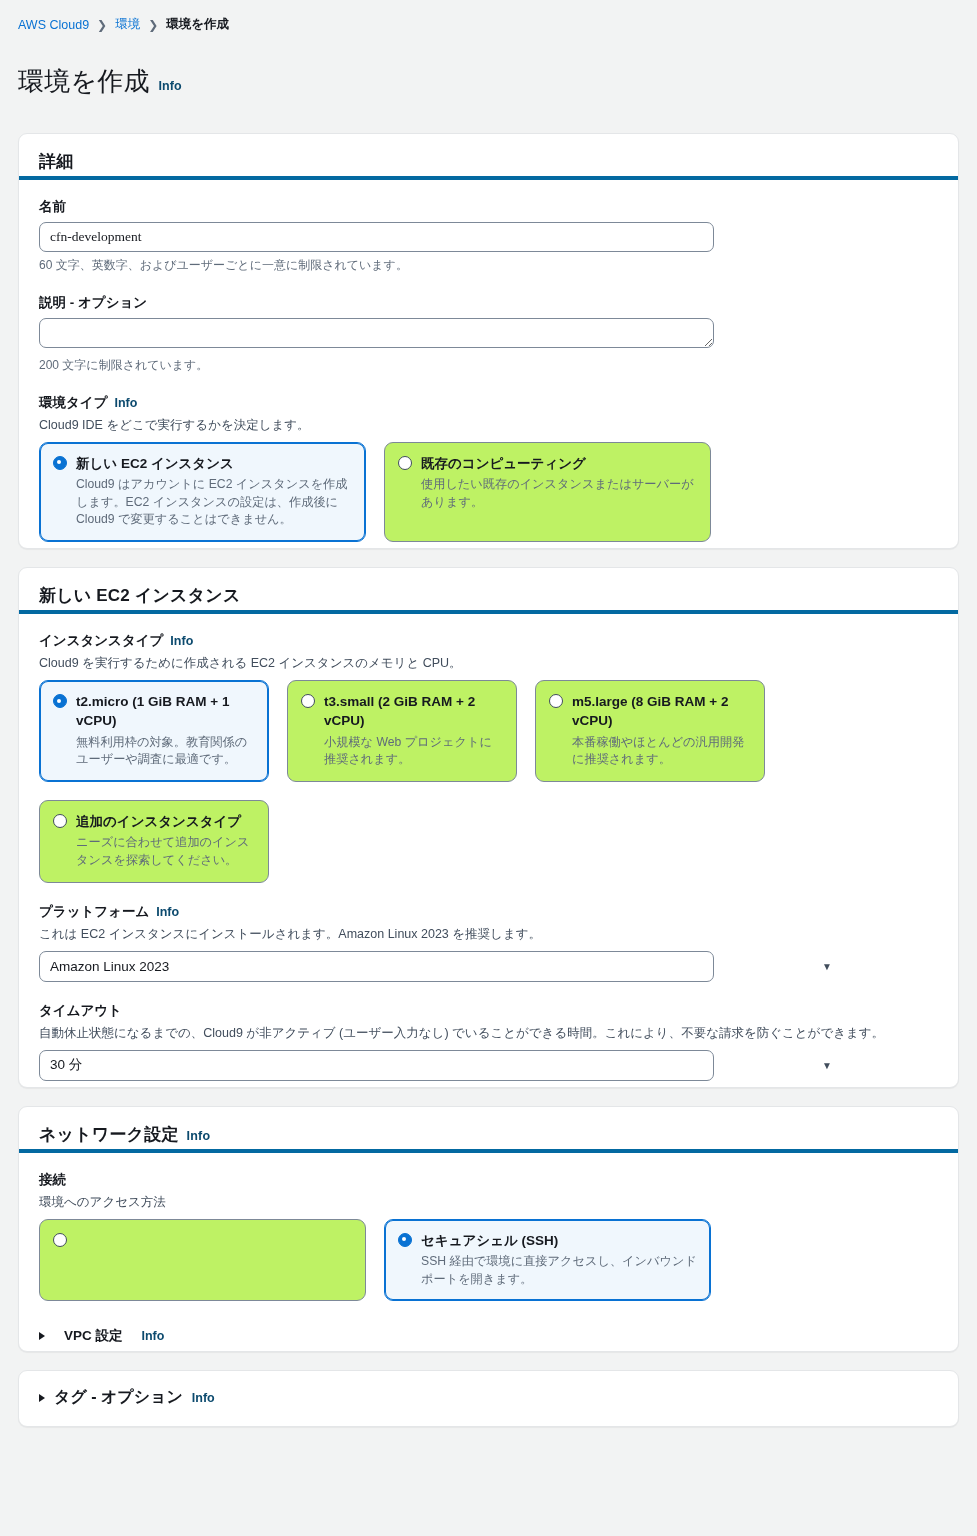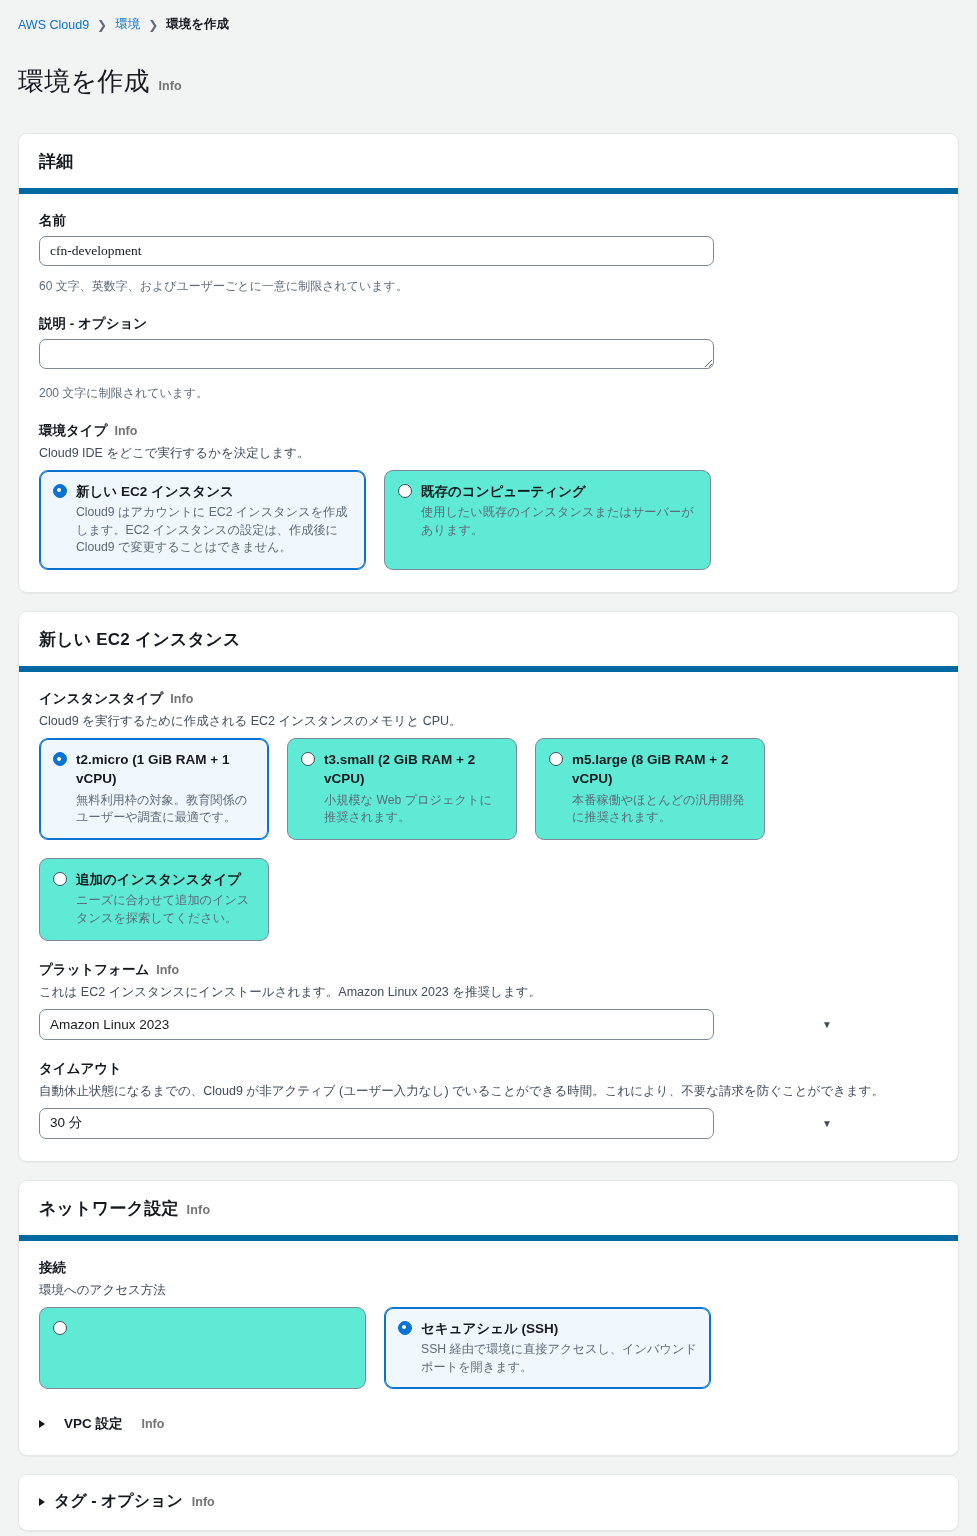--- a/index.html
+++ b/index.html
@@ -23,49 +23,49 @@
   .crumb-link { color: #0972d3; cursor: pointer; }
   .crumb-sep { color: #5f6b7a; font-size: 12px; padding: 0 2px; }
   .crumb-current { color: #16191f; font-weight: 700; }
 
   
   .page-title-row {
     display: flex; align-items: baseline; gap: 9px;
     padding: 14px 0 16px 18px;
   }
   .page-title { font-size: 26px; font-weight: 400; letter-spacing: .2px; }
-  .info-link { color: #737373; font-size: 12.5px; font-weight: 700; cursor: pointer; }
+  .info-link { color: #0c4a6e; font-size: 12.5px; font-weight: 700; cursor: pointer; }
 
   
   .card {
     background: #ffffff;
     border: 1px solid #e4e6e8;
     border-radius: 9px;
     margin: 0 18px 18px 18px;
     box-shadow: 0 1px 1px rgba(0,0,0,0.05);
   }
   .card-header {
-    padding: 16px 20px 15px 20px;
-    border-bottom: 6px solid #0369a1;
+    padding: 16px 20px 3px 20px;
+    border-bottom: 4px solid #0369a1;
   }
   .card-header h2 {
     margin: 0; font-size: 17px; font-weight: 700; letter-spacing: .2px;
     display: flex; align-items: baseline; gap: 8px;
   }
-  .card-body { padding: 18px 20px 22px 20px; }
+  .card-body { padding: 18px 20px 6px 20px; }
 
   
   .field { margin-bottom: 20px; }
   .field:last-child { margin-bottom: 0; }
   .field-label {
     font-size: 13.5px; font-weight: 700; margin-bottom: 6px;
     display: flex; align-items: baseline; gap: 7px;
   }
   .field-desc { font-size: 12.5px; color: #414d5c; margin: -2px 0 8px 0; line-height: 1.45; }
-  .field-hint { font-size: 12px; color: #5f6b7a; margin-top: 12px; }
+  .field-hint { font-size: 12px; color: #5f6b7a; margin-top: 5px; }
 
   input.text-input {
     width: 675px; height: 30px;
     border: 1px solid #7d8998; border-radius: 7px;
     padding: 0 10px; font-size: 13.5px;
     font-family: Liberation Serif, serif;
     color: #16191f; background: #fff;
   }
   textarea.text-area {
     width: 675px; height: 30px;
@@ -86,21 +86,21 @@
     position: absolute; right: 10px; top: 50%;
     transform: translateY(-50%);
     font-size: 10px; color: #414d5c; pointer-events: none;
   }
 
   
   .radio-row { display: flex; gap: 18px; flex-wrap: wrap; }
   .radio-card {
     border: 1px solid #7d8998; border-radius: 9px;
     padding: 11px 13px 12px 13px;
-    background: #5eead4; cursor: pointer;
+    background: #bef264; cursor: pointer;
     display: flex; gap: 9px; align-items: flex-start;
   }
   .radio-card.selected {
     border-color: #0972d3;
     background: #f0f7fd;
     box-shadow: 0 0 0 1px #0972d3 inset;
   }
   .radio-card.two-col { width: 327px; }
   .radio-card.three-col { width: 230px; }
 

